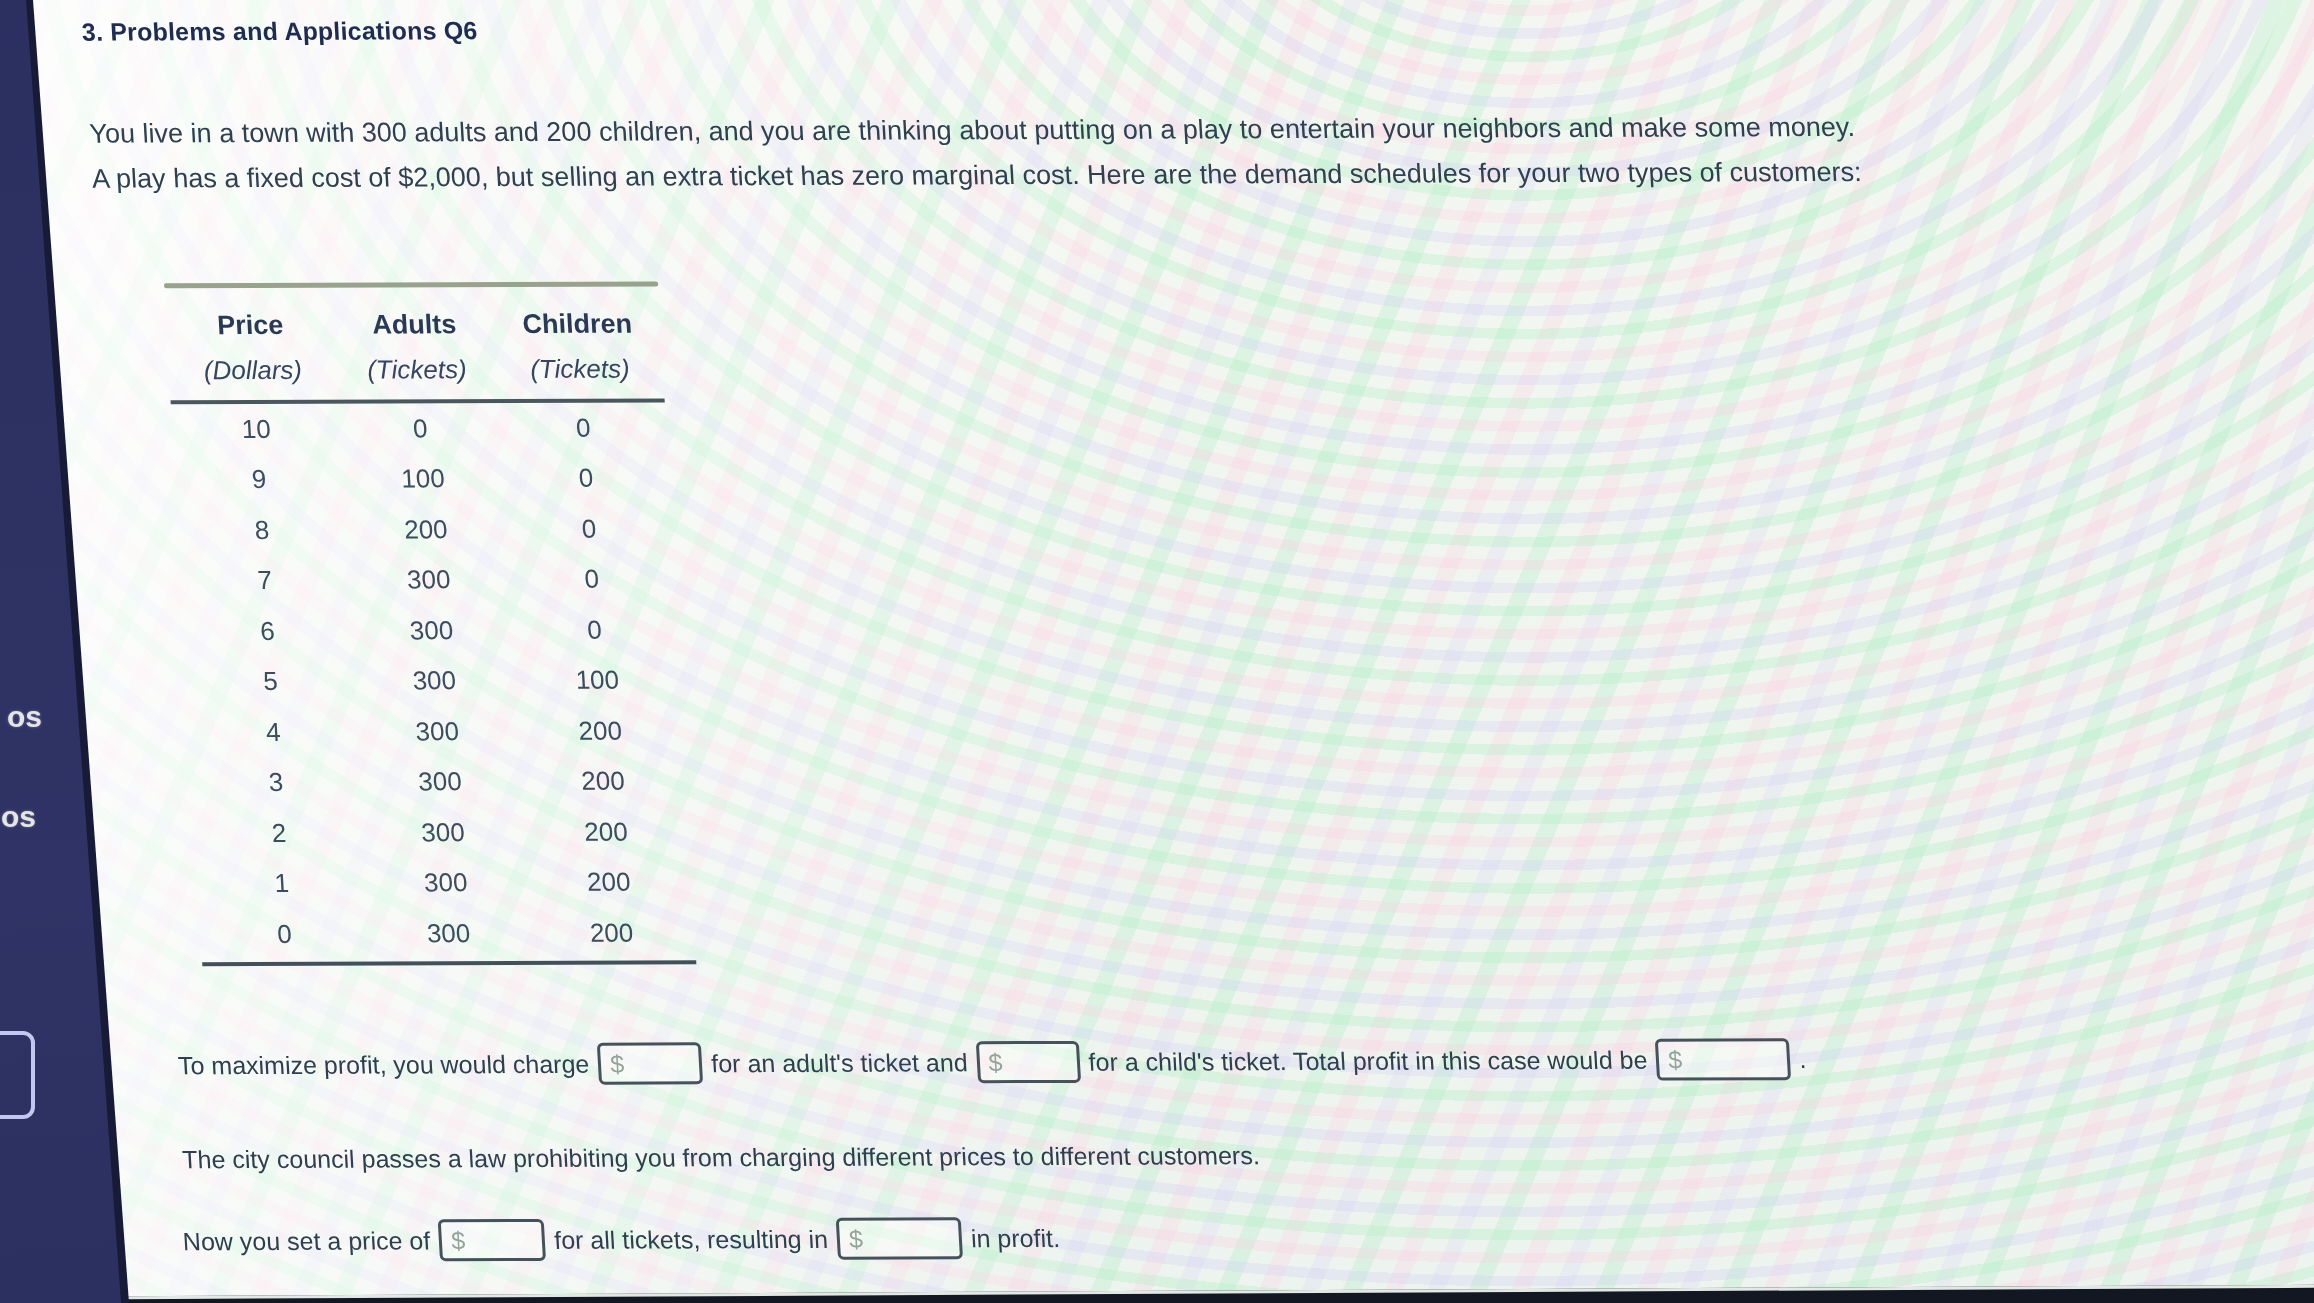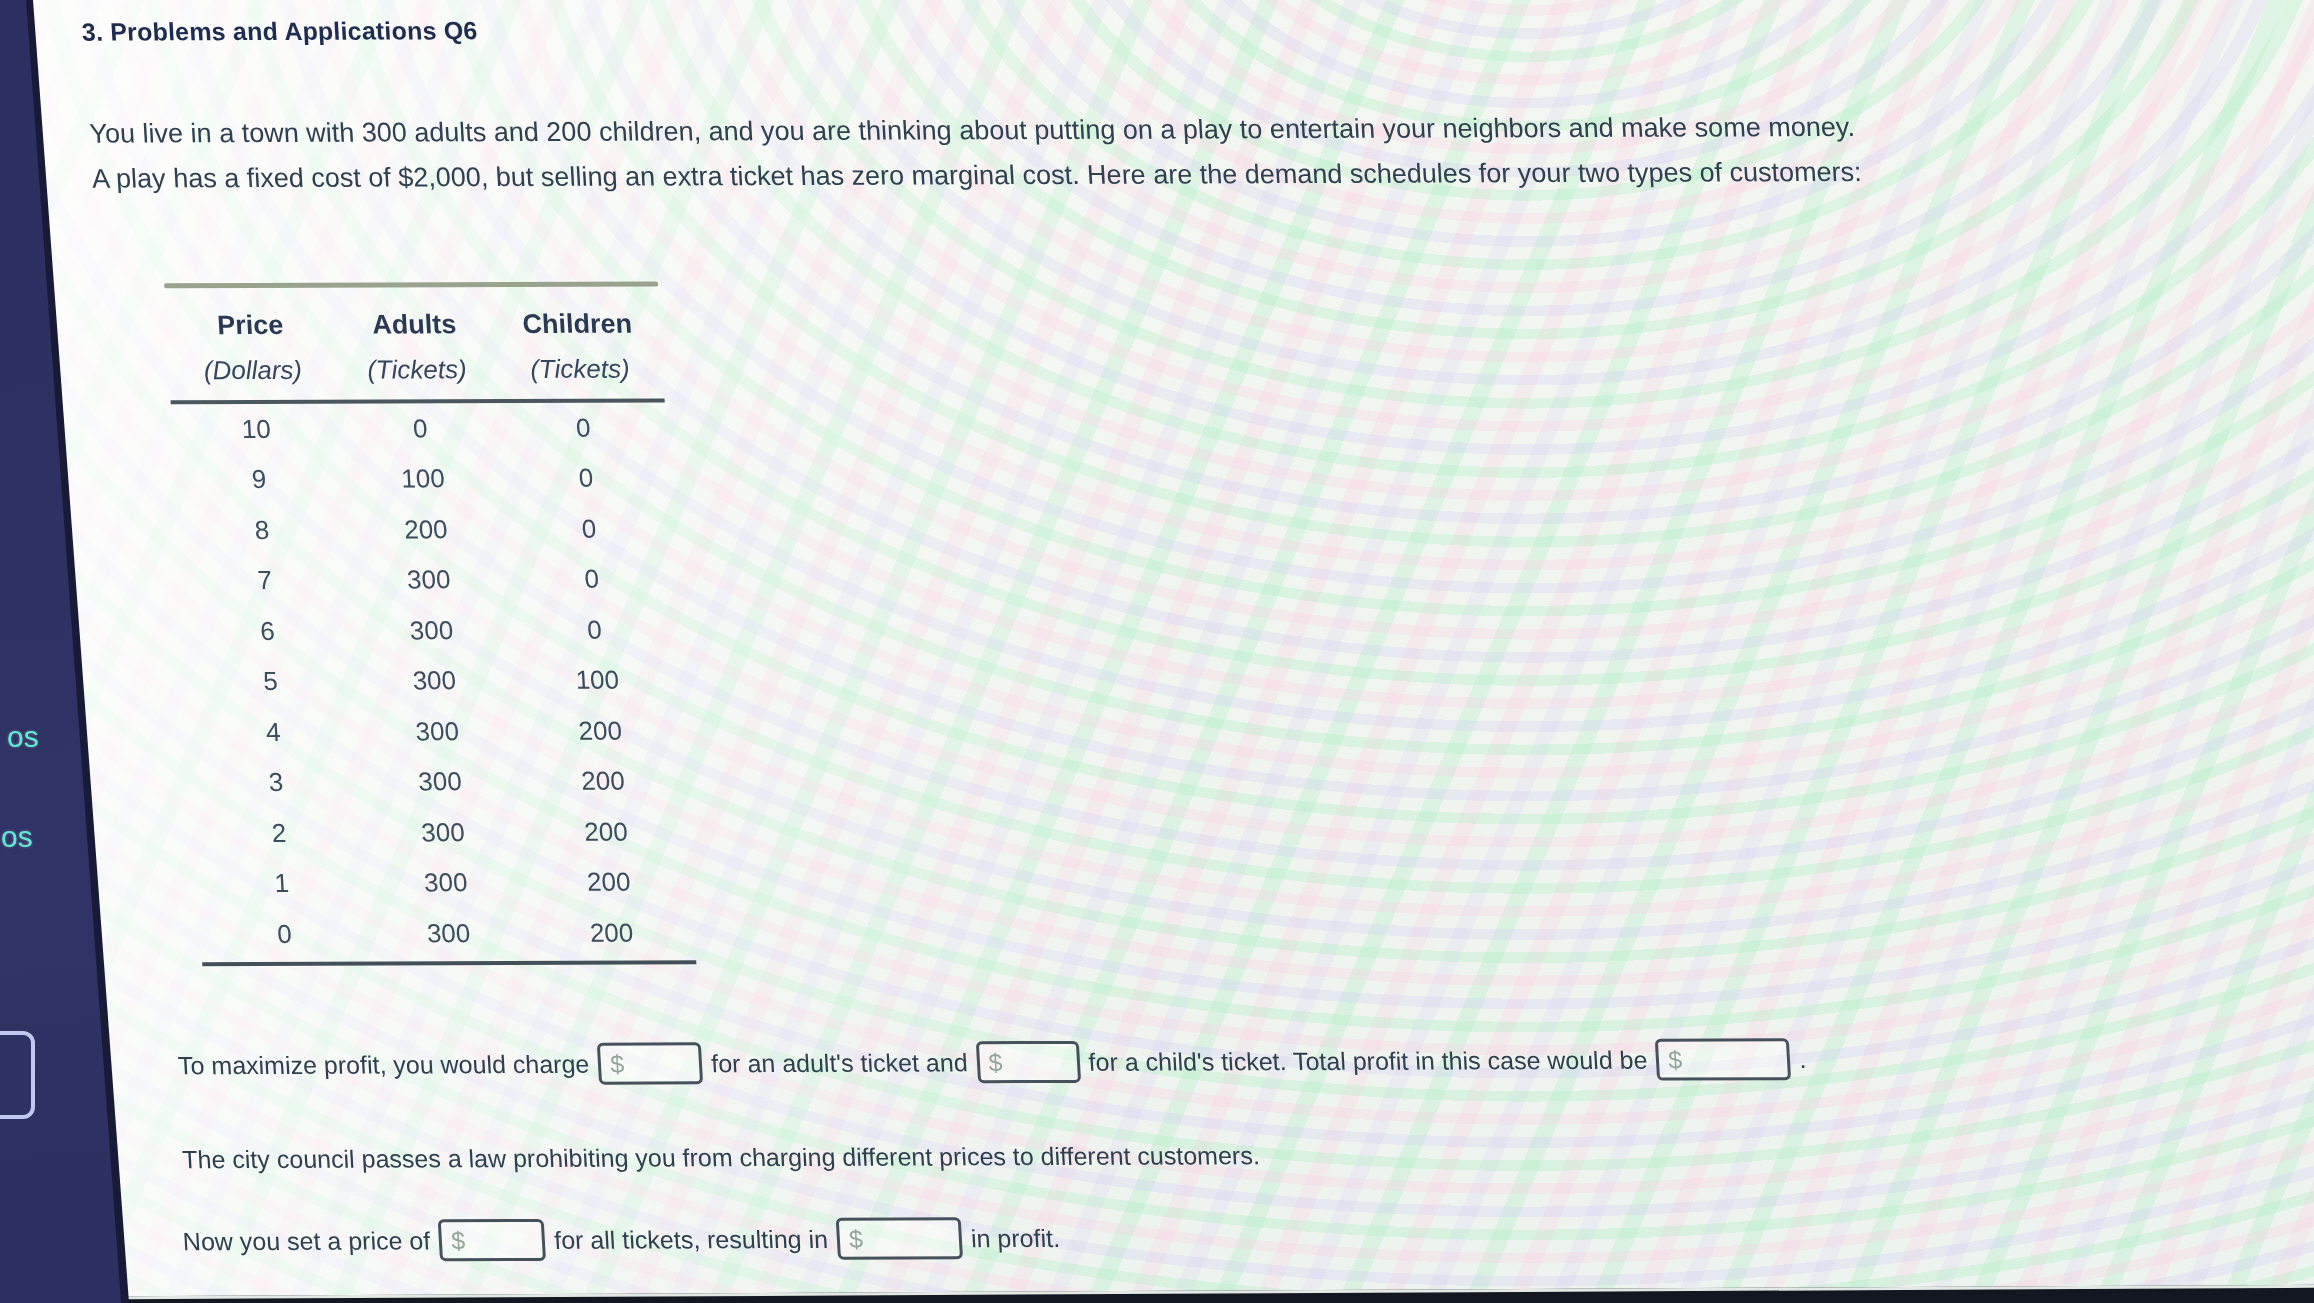--- a/index.html
+++ b/index.html
@@ -65,22 +65,22 @@
   .bottom-bar {
     position:absolute; left:-12px; top:1297px; width:2360px; height:40px; z-index:2;
     background:#131722; border-top:3px solid rgba(250,255,248,0.9);
     transform:rotate(-0.3deg); transform-origin:0 50%;
   }
   .wedge-shadow { position:absolute; inset:0; z-index:3; background:#181b38;
     clip-path:polygon(0 0, 33px 0, 129px 100%, 0 100%); }
   .wedge { position:absolute; inset:0; z-index:4;
     background:linear-gradient(175deg, #2c3060, var(--bezel-navy,#2f3365) 60%, #2b2f5e);
     clip-path:polygon(0 0, 26px 0, 121px 100%, 0 100%); }
-  .frag { position:absolute; z-index:5; font-weight:normal; font-size:30px; color:#5eead4;
-    text-shadow:0 0 3px rgba(255,255,255,0.35);margin-top:20px; }
+  .frag { position:absolute; z-index:5; font-weight:bold; font-size:30px; color:#e5e5e5;
+    text-shadow:0 0 3px rgba(255,255,255,0.35); }
   .frag1 { left:7px; top:700px; }
   .frag2 { left:1px; top:800px; }
   .app-icon { position:absolute; left:-17px; top:1031px; width:44px; height:80px; z-index:5;
     border:4px solid #c1c8ef; border-radius:12px; }
 </style>
 </head>
 <body>
 
 <div class="photo">
   <div class="moire"></div>

